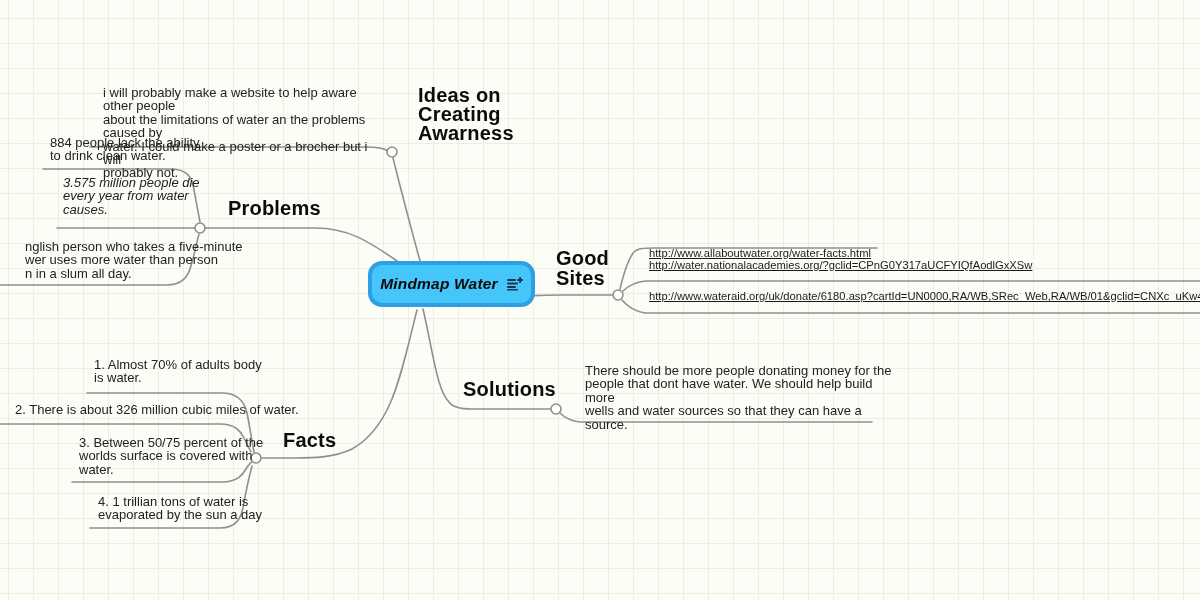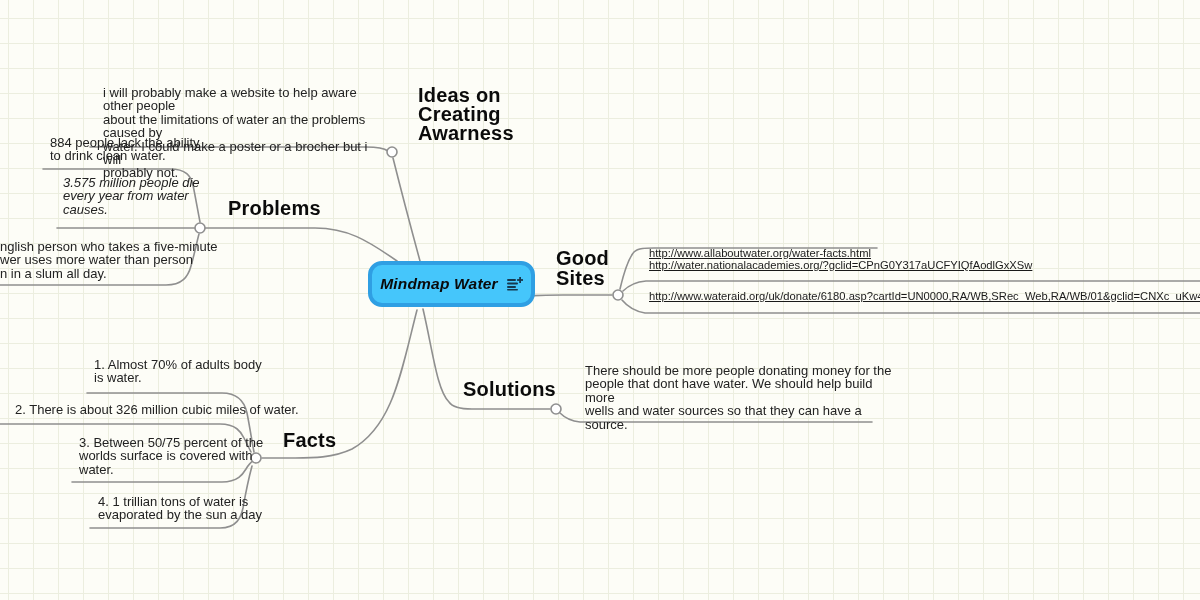--- a/index.html
+++ b/index.html
@@ -35,21 +35,21 @@
   }
   .central .lbl{
     font-weight:bold;font-style:italic;font-size:15.5px;color:#0a0a0a;letter-spacing:.2px;
   }
   
   #ideas-heading{left:418px;top:86px;}
   #ideas-child{left:103px;top:86px;width:276px;}
   #problems-heading{left:228px;top:199px;}
   #p-884{left:50px;top:136px;}
   #p-3575{left:63px;top:176px;font-style:italic;}
-  #p-shower{left:0px;top:240px;}
+  #p-shower{left:0px;top:240px;padding-left:25px;}
   #goodsites-heading{left:556px;top:248px;line-height:20px;}
   #url-1{left:649px;top:227px;margin-top:20px;}
   #url-2{left:649px;top:259px;}
   #url-3{left:649px;top:290px;}
   #solutions-heading{left:463px;top:380px;}
   #sol-child{left:585px;top:364px;width:310px;}
   #facts-heading{left:283px;top:431px;}
   #f-1{left:94px;top:358px;}
   #f-2{left:15px;top:403px;}
   #f-3{left:79px;top:436px;}

